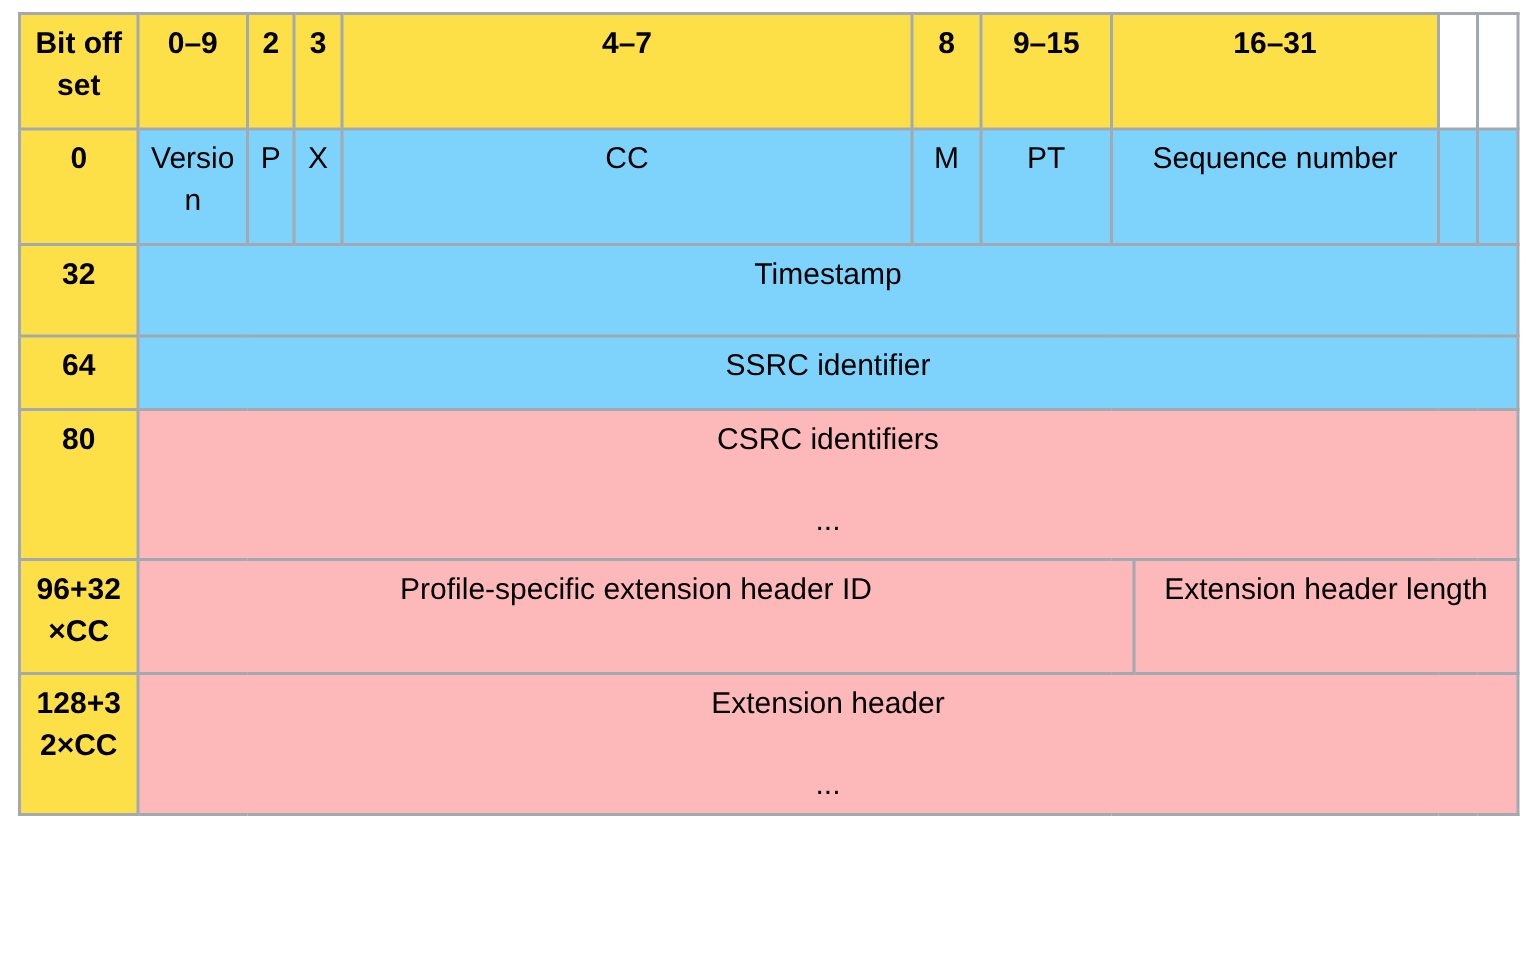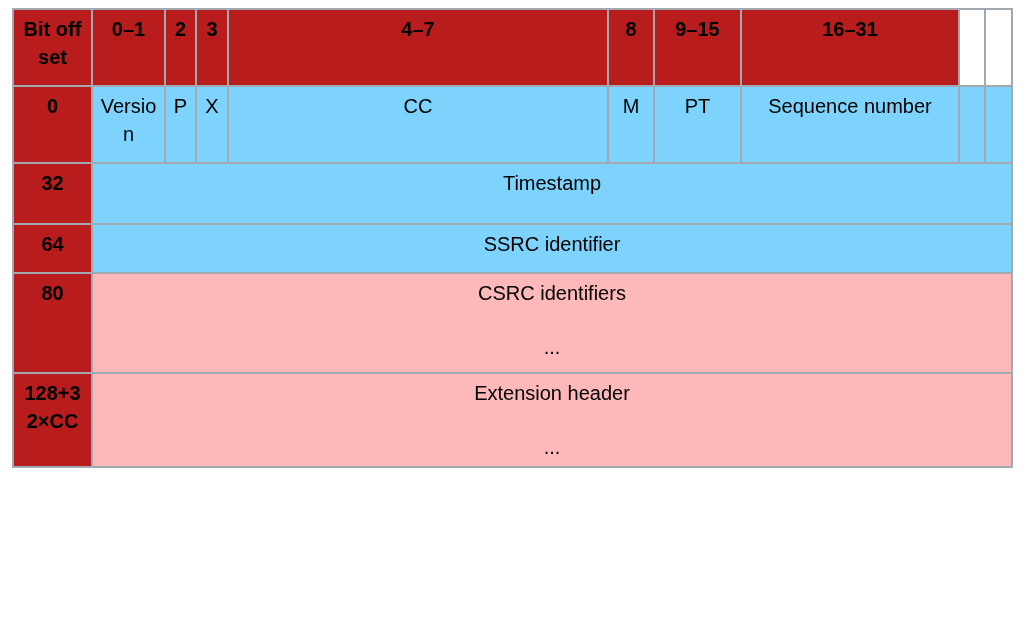--- a/index.html
+++ b/index.html
@@ -29,21 +29,21 @@
     table.wikitable th,
     table.wikitable td {
       border: 2px solid #a2a9b1;
       padding: 5px 6px;
       vertical-align: top;
       text-align: center;
       word-break: break-all;
       overflow-wrap: anywhere;
     }
     table.wikitable th {
-      background: #b91c1c;
+      background: #fde047;
       font-weight: bold;
     }
     table.wikitable td {
       background: #7dd3fc;
     }
     table.wikitable th.blank-head {
       background: #ffffff;
     }
     table.wikitable td.pink {
       background: #fdb8b9;
@@ -73,21 +73,21 @@
     <col style="width:87px">
     <col style="width:15px">
     <col style="width:203px">
     <col style="width:26px">
     <col style="width:27px">
   </colgroup>
 
   <tbody>
       <tr class="r-head">
     <th>Bit offset</th>
-    <th>0–1</th>
+    <th>0–9</th>
     <th>2</th>
     <th>3</th>
     <th>4–7</th>
     <th>8</th>
     <th>9–15</th>
     <th colspan="2">16–31</th>
     <th class="blank-head"></th>
     <th class="blank-head"></th>
   </tr>
 
@@ -115,20 +115,25 @@
   </tr>
 
   <tr class="r-96">
     <th>80</th>
     <td colspan="10" class="pink">
       <span class="wrap-words">CSRC identifiers</span>
       <span class="ellipsis">...</span>
     </td>
   </tr>
 
+  <tr class="r-ext1">
+    <th>96+32×CC</th>
+    <td colspan="7" class="pink"><span class="wrap-words">Profile-specific extension header ID</span></td>
+    <td colspan="3" class="pink"><span class="wrap-words">Extension header length</span></td>
+  </tr>
 
   <tr class="r-ext2">
     <th>128+32×CC</th>
     <td colspan="10" class="pink">
       <span class="wrap-words">Extension header</span>
       <span class="ellipsis">...</span>
     </td>
   </tr>
 </tbody>
   </table>

